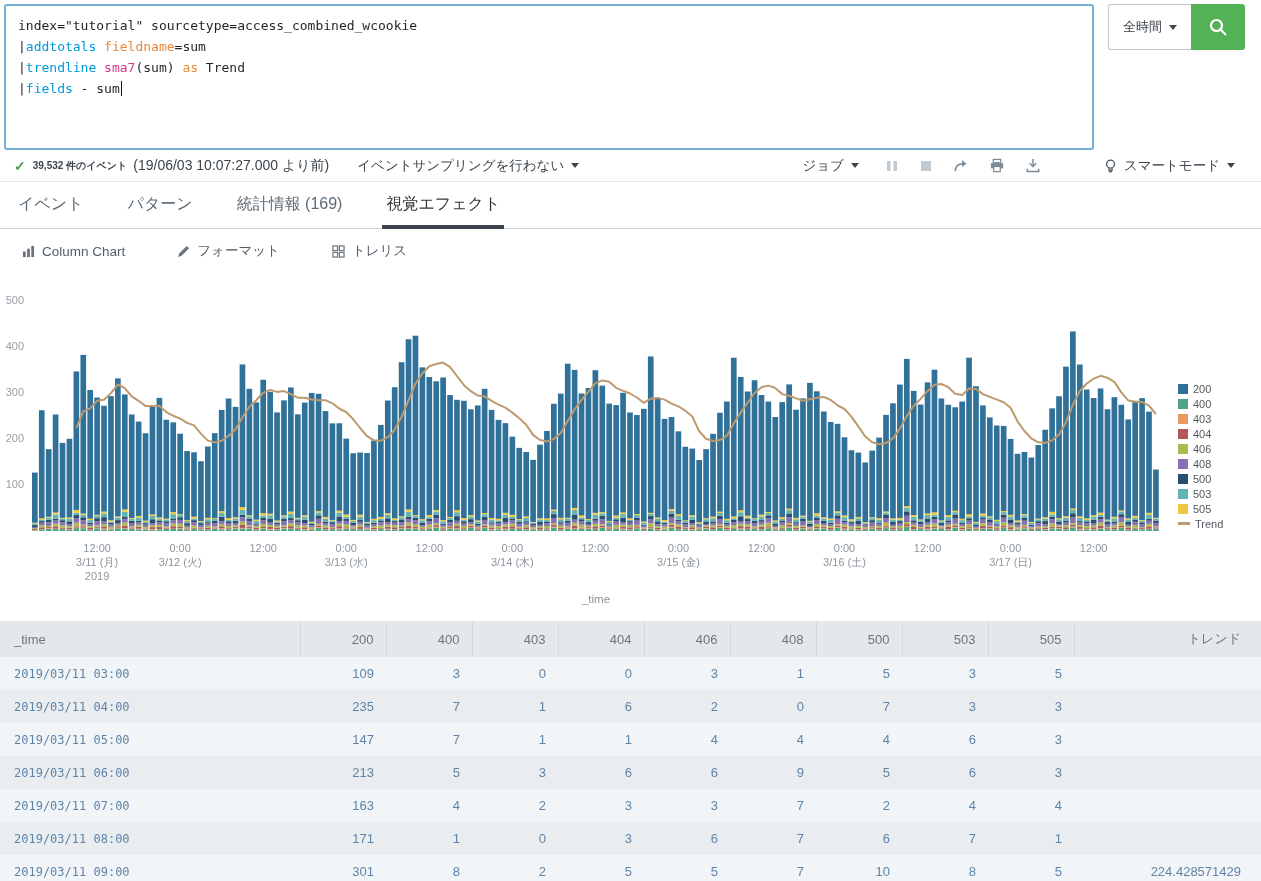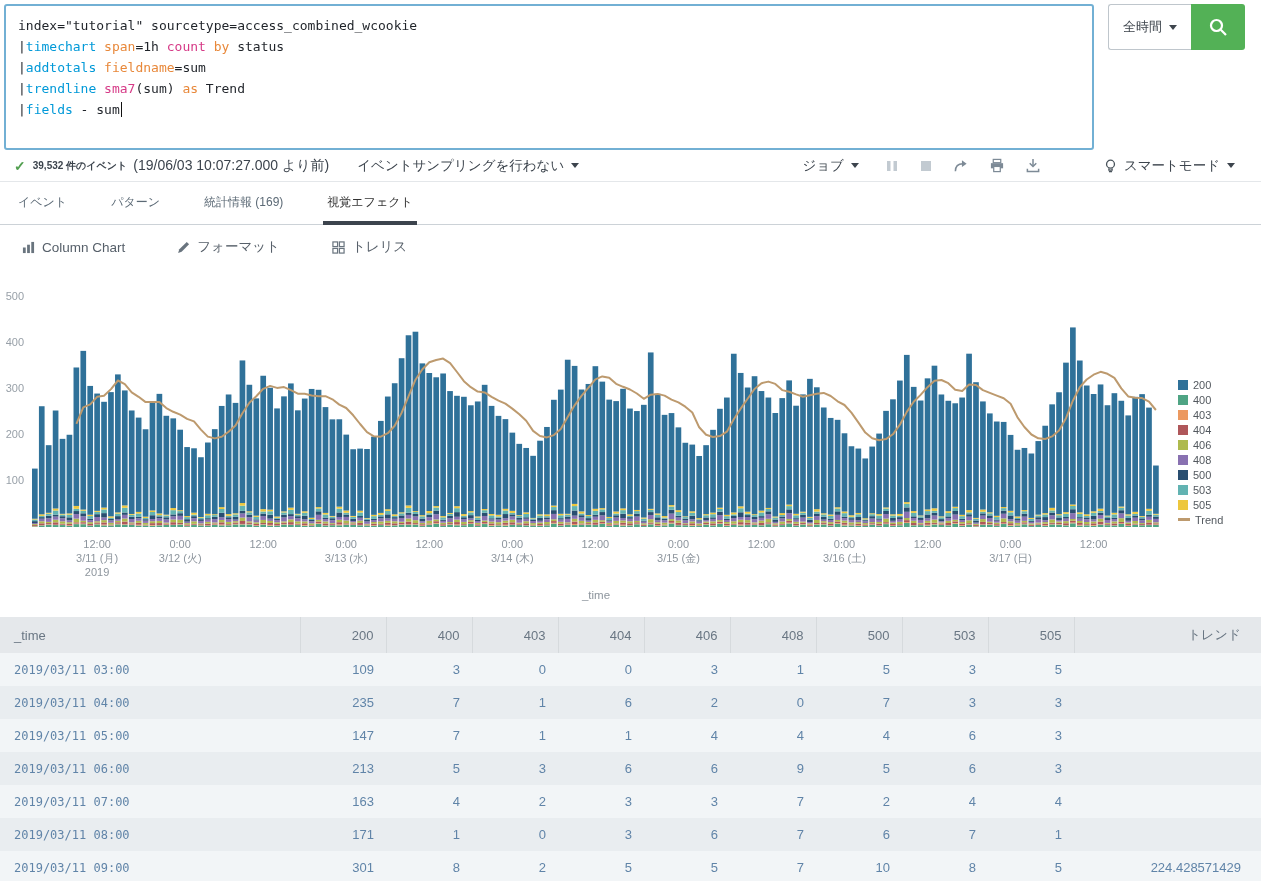--- a/index.html
+++ b/index.html
@@ -37,21 +37,21 @@
   .sampling { margin-left:28px; cursor:pointer; color:#3c444d; }
   .rb-right { margin-left:auto; display:flex; align-items:center; }
   .job { margin-right:26px; cursor:pointer; }
   .rb-icon { display:inline-flex; margin-right:20px; color:#7d8a96; cursor:pointer; }
   .rb-icon.disabled { color:#c2cad1; cursor:default; }
   .smart { margin-left:42px; display:flex; align-items:center; cursor:pointer; }
   .smart svg { margin-right:6px; color:#49535b; }
 
   
   .tabs { display:flex; padding:0 14px; border-bottom:1px solid #ccd2d7; }
-  .tab { padding:12px 4px 10px; margin-right:36px; margin-bottom:-1px; font-size:12px;
+  .tab { padding:12px 4px 10px; margin-right:36px; margin-bottom:-1px; font-size:16px;
     color:#5c6a76; cursor:pointer; border-bottom:4px solid transparent; }
   .tab.active { color:#333; border-bottom-color:#3c444d; }
 
   
   .viz-bar { display:flex; align-items:center; padding:13px 14px 11px 22px; }
   .viz-item { display:flex; align-items:center; margin-right:52px; font-size:13.5px;
     color:#57606a; cursor:pointer; }
   .viz-item svg { margin-right:7px; color:#69747e; }
 
   
@@ -82,21 +82,20 @@
   tbody tr:nth-child(even) td { background:#e9edf0; }
 </style>
 </head>
 <body>
 
 <div>
 
   <div class="search-row">
     <div class="search-box" id="qbox">
         <div class="qline"><span class="tok-plain">index="tutorial" sourcetype=access_combined_wcookie</span></div>
-        <div class="qline"><span class="tok-plain">|</span><span class="tok-cmd">timechart</span><span class="tok-plain"> </span><span class="tok-kw">span</span><span class="tok-plain">=1h </span><span class="tok-fn">count</span><span class="tok-plain"> </span><span class="tok-kw">by</span><span class="tok-plain"> status</span></div>
         <div class="qline"><span class="tok-plain">|</span><span class="tok-cmd">addtotals</span><span class="tok-plain"> </span><span class="tok-kw">fieldname</span><span class="tok-plain">=sum</span></div>
         <div class="qline"><span class="tok-plain">|</span><span class="tok-cmd">trendline</span><span class="tok-plain"> </span><span class="tok-fn">sma7</span><span class="tok-plain">(sum) </span><span class="tok-kw">as</span><span class="tok-plain"> Trend</span></div>
         <div class="qline"><span class="tok-plain">|</span><span class="tok-cmd">fields</span><span class="tok-plain"> - sum</span><span class="qcursor"></span></div>
       </div>
     <div class="time-picker">
       <span>全時間</span>
       <span class="caret"></span>
     </div>
     <button class="search-btn">
       <svg width="22" height="22" viewBox="0 0 22 22" fill="none" stroke="#fff" stroke-width="2.2">

